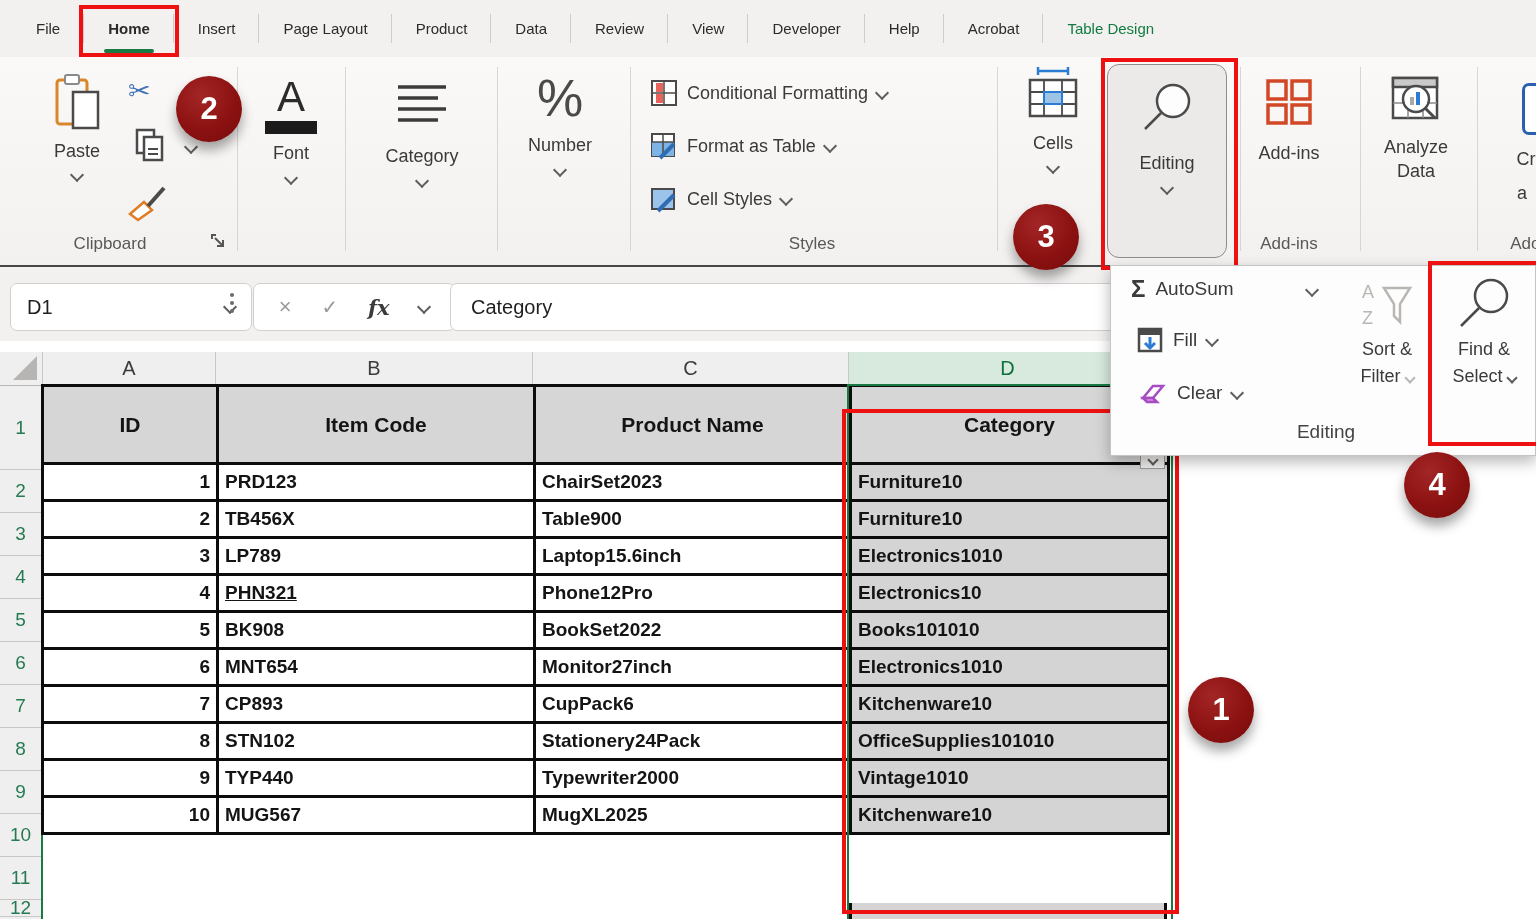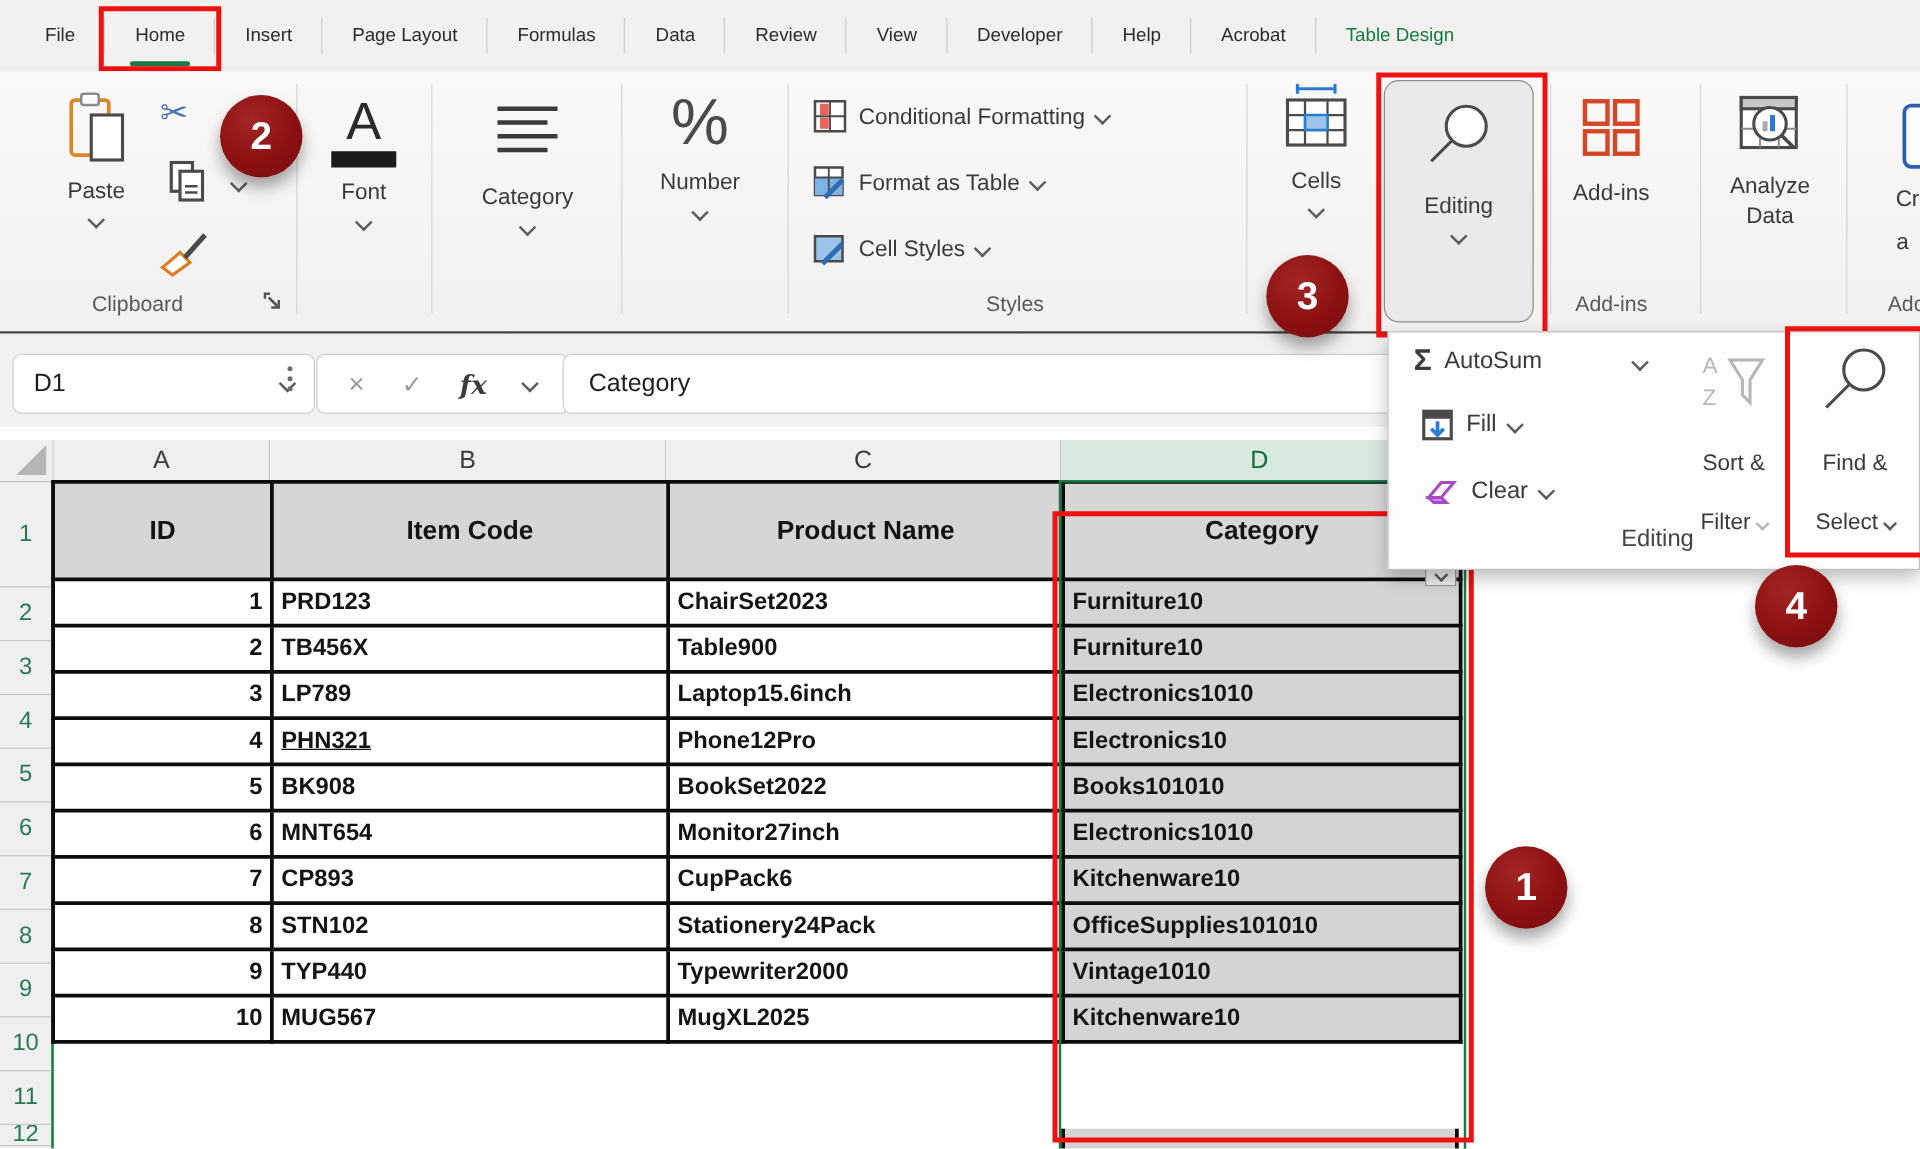--- a/index.html
+++ b/index.html
@@ -5,21 +5,21 @@
   html,body{margin:0;padding:0;background:#fff;}
   #app{position:relative;width:1536px;height:919px;overflow:hidden;background:#fff;
        font-family:"Liberation Sans","DejaVu Sans",sans-serif;color:#222;}
   
   #tabbar{position:absolute;left:0;top:0;width:1536px;height:57px;background:#F3F1F0;
           display:flex;align-items:stretch;border-bottom:1px solid #E3E1DF;}
   .tab{position:relative;display:flex;align-items:center;padding:0 24px;font-size:15px;color:#2b2b2b;cursor:pointer;}
   .tab:first-child{margin-left:12px;}
   .tab:not(:last-child)::after{content:"";position:absolute;right:0;top:14px;bottom:14px;width:1px;background:#CFCDCB;}
   .tab.accent span{color:#107C41;}
-  .tab.active span{font-weight:400;text-align:center;}
+  .tab.active span{font-weight:700;text-align:center;}
   .tab .underline{position:absolute;left:20px;right:20px;bottom:4px;height:4px;background:#1A7A44;border-radius:2px;}
   .tab .redbox{position:absolute;left:-5px;right:-5px;top:5px;bottom:0;border:4px solid #EE1111;pointer-events:none;}
   
   #ribbon{position:absolute;left:0;top:57px;width:1536px;height:208px;
           background:linear-gradient(#FAF9F8,#F3F1F0);border-bottom:2px solid #474747;}
   .rsep{position:absolute;top:10px;height:184px;width:1px;background:#D8D5D3;}
   .biglabel{position:absolute;font-size:18px;color:#3B3A39;text-align:center;transform:translateX(-50%);}
   .grouplabel{position:absolute;font-size:17px;color:#5a5856;text-align:center;transform:translateX(-50%);}
   .chev{display:inline-block;width:8px;height:8px;border-right:2px solid #5f5d5b;border-bottom:2px solid #5f5d5b;transform:rotate(45deg);}
   .ritem{position:absolute;display:flex;align-items:center;gap:9px;font-size:18px;color:#3B3A39;}
@@ -57,21 +57,21 @@
   #redbox1{left:842px;top:409px;width:329px;height:497px;z-index:10;}
   #redbox4{left:1428px;top:261px;width:105px;height:177px;z-index:25;}
   .stepcircle{position:absolute;width:66px;height:66px;border-radius:50%;z-index:30;
       background:radial-gradient(circle at 38% 30%,#A32626 0%,#8C1111 55%,#760C0C 100%);
       box-shadow:0 8px 12px rgba(0,0,0,.35);display:flex;align-items:center;justify-content:center;
       color:#fff;font-size:31px;font-weight:700;}
   
   #epanel{position:absolute;left:1110px;top:265px;width:426px;height:191px;background:#FDFDFD;
           border:1px solid #C6C4C2;box-shadow:0 6px 14px rgba(0,0,0,.28);z-index:20;box-sizing:border-box;}
   .mitem{position:absolute;display:flex;align-items:center;gap:10px;font-size:19px;color:#3B3A39;}
-  .mbig{position:absolute;text-align:center;font-size:18px;color:#3B3A39;transform:translateX(-50%);line-height:27px;margin-top:20px;}
+  .mbig{position:absolute;text-align:center;font-size:18px;color:#3B3A39;transform:translateX(-50%);line-height:27px;}
   .disabled,.disabled .chev{color:#B9B6B4;border-color:#B9B6B4;}
   #epanel-label{position:absolute;left:215px;top:155px;transform:translateX(-50%);font-size:19px;color:#444;}
   
   .sigma{font-size:24px;color:#3b3b3b;font-weight:700;}
   svg{display:block;}
 </style>
 </head>
 <body>
 
 <div id="app">
@@ -85,21 +85,21 @@
         <i class="underline"></i>
         <i class="redbox"></i>
       </div>
       <div class="tab">
         <span>Insert</span>
       </div>
       <div class="tab">
         <span>Page Layout</span>
       </div>
       <div class="tab">
-        <span>Formulas</span>
+        <span>Product</span>
       </div>
       <div class="tab">
         <span>Data</span>
       </div>
       <div class="tab">
         <span>Review</span>
       </div>
       <div class="tab">
         <span>View</span>
       </div>

